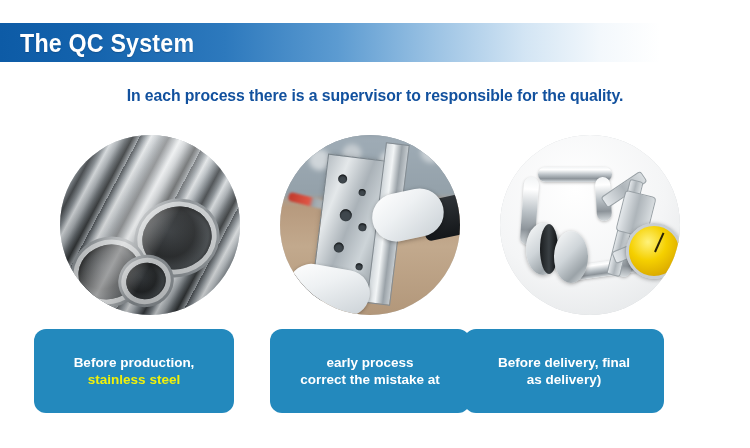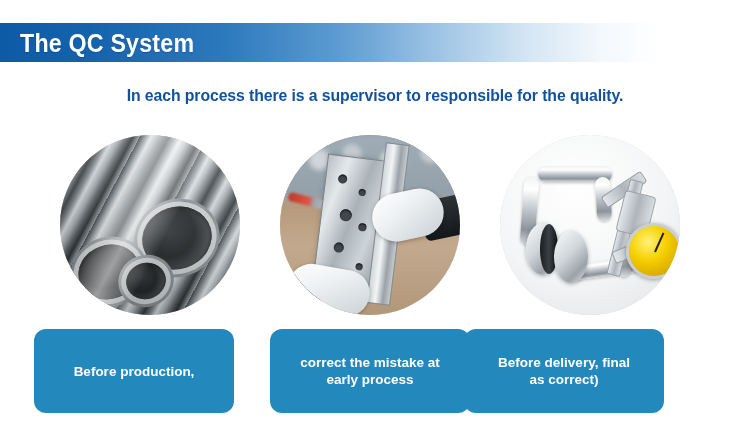--- a/index.html
+++ b/index.html
@@ -321,23 +321,24 @@
     <div class="caliper-jaw" id="ph3-cal-jaw1"></div>
     <div class="caliper-jaw" id="ph3-cal-beam"></div>
     <div class="caliper-jaw" id="ph3-cal-slide"></div>
     <div class="caliper-jaw" id="ph3-cal-jaw2"></div>
     <div id="ph3-dial"></div>
   </div>
 </div>
 
 <div class="caption-box" id="caption-1">
   <span class="caption-line">Before production,</span>
+  <span class="caption-line highlight">stainless steel</span>
 </div>
 
 <div class="caption-box" id="caption-2">
+  <span class="caption-line">early process</span>
   <span class="caption-line">correct the mistake at</span>
-  <span class="caption-line">early process</span>
 </div>
 
 <div class="caption-box" id="caption-3">
   <span class="caption-line">Before delivery, final</span>
-  <span class="caption-line">as correct)</span>
+  <span class="caption-line">as delivery)</span>
 </div>
 
 </body></html>

